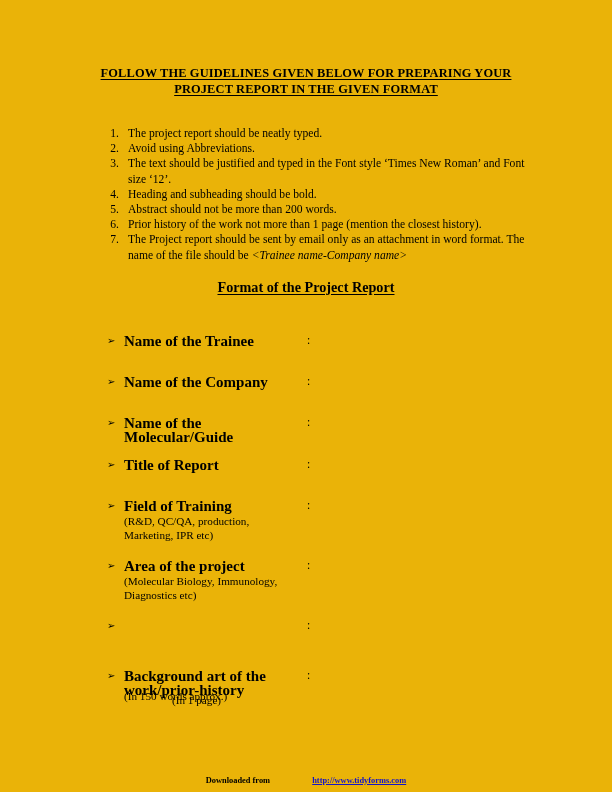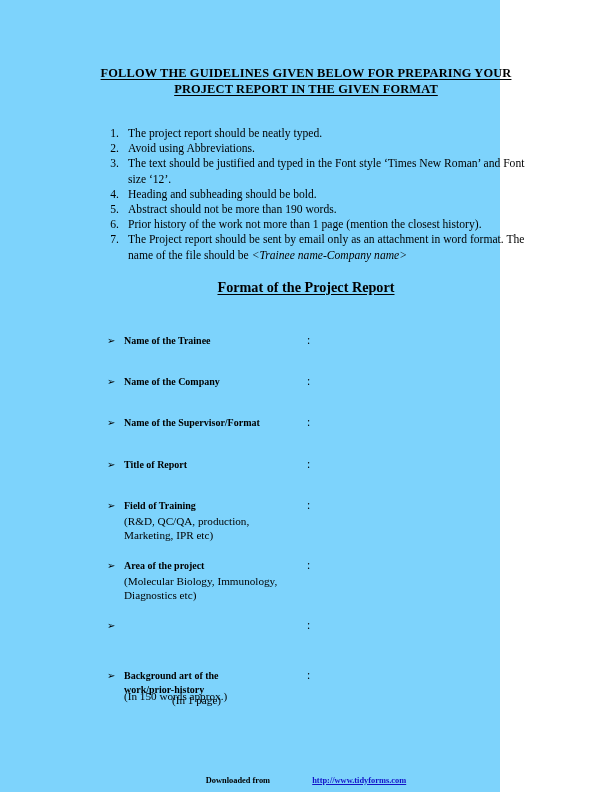--- a/index.html
+++ b/index.html
@@ -12,23 +12,23 @@
     height: 792px;
     position: relative;
     font-family: "Liberation Serif", "DejaVu Serif", serif;
     color: #000000;
     overflow: hidden;
   }
 
   .page {
     position: absolute;
     inset: 0;
-    width: 500px;
+    width: 612px;
     height: 792px;
-    background: #7dd3fc;
+    background: #eab308;
   }
 
   
   .doc-title {
     position: absolute;
     top: 66px;
     left: 56px;
     width: 500px;
     text-align: center;
     font-weight: bold;
@@ -108,21 +108,21 @@
     font-size: 10px;
     font-weight: bold;
     line-height: 14px;
   }
   .field-label {
     position: absolute;
     left: 17px;
     top: 0;
     width: 185px;
     font-weight: bold;
-    font-size: 10px;
+    font-size: 15px;
     line-height: 14.4px;
   }
   .field-colon {
     position: absolute;
     left: 200px;
     top: 0;
     font-size: 11.6px;
     line-height: 14.4px;
   }
   .field-sub {
@@ -177,21 +177,21 @@
     <div class="g-item">
       <span class="g-num">3.</span>
       <span class="g-text">The text should be justified and typed in the Font style ‘Times New Roman’ and Font size ‘12’.</span>
     </div>
     <div class="g-item">
       <span class="g-num">4.</span>
       <span class="g-text">Heading and subheading should be bold.</span>
     </div>
     <div class="g-item">
       <span class="g-num">5.</span>
-      <span class="g-text">Abstract should not be more than 190 words.</span>
+      <span class="g-text">Abstract should not be more than 200 words.</span>
     </div>
     <div class="g-item">
       <span class="g-num">6.</span>
       <span class="g-text">Prior history of the work not more than 1 page (mention the closest history).</span>
     </div>
     <div class="g-item">
       <span class="g-num">7.</span>
       <span class="g-text"><span>The Project report should be sent by email only as an attachment in word format. The name of the file should be </span><span class="ital">&lt;Trainee name-Company name&gt;</span></span>
     </div>
   </div>
@@ -209,21 +209,21 @@
     </div>
 
     <div class="field-row" style="position:absolute; top:41px; left:0; width:420px;">
       <span class="field-bullet">➢</span>
       <span class="field-label">Name of the Company</span>
       <span class="field-colon">:</span>
     </div>
 
     <div class="field-row" style="position:absolute; top:82px; left:0; width:420px;">
       <span class="field-bullet">➢</span>
-      <span class="field-label">Name of the Supervisor/Format</span>
+      <span class="field-label">Name of the Molecular/Guide</span>
       <span class="field-colon">:</span>
     </div>
 
     <div class="field-row" style="position:absolute; top:124px; left:0; width:420px;">
       <span class="field-bullet">➢</span>
       <span class="field-label">Title of Report</span>
       <span class="field-colon">:</span>
     </div>
 
     <div class="field-row" style="position:absolute; top:165px; left:0; width:420px;">

